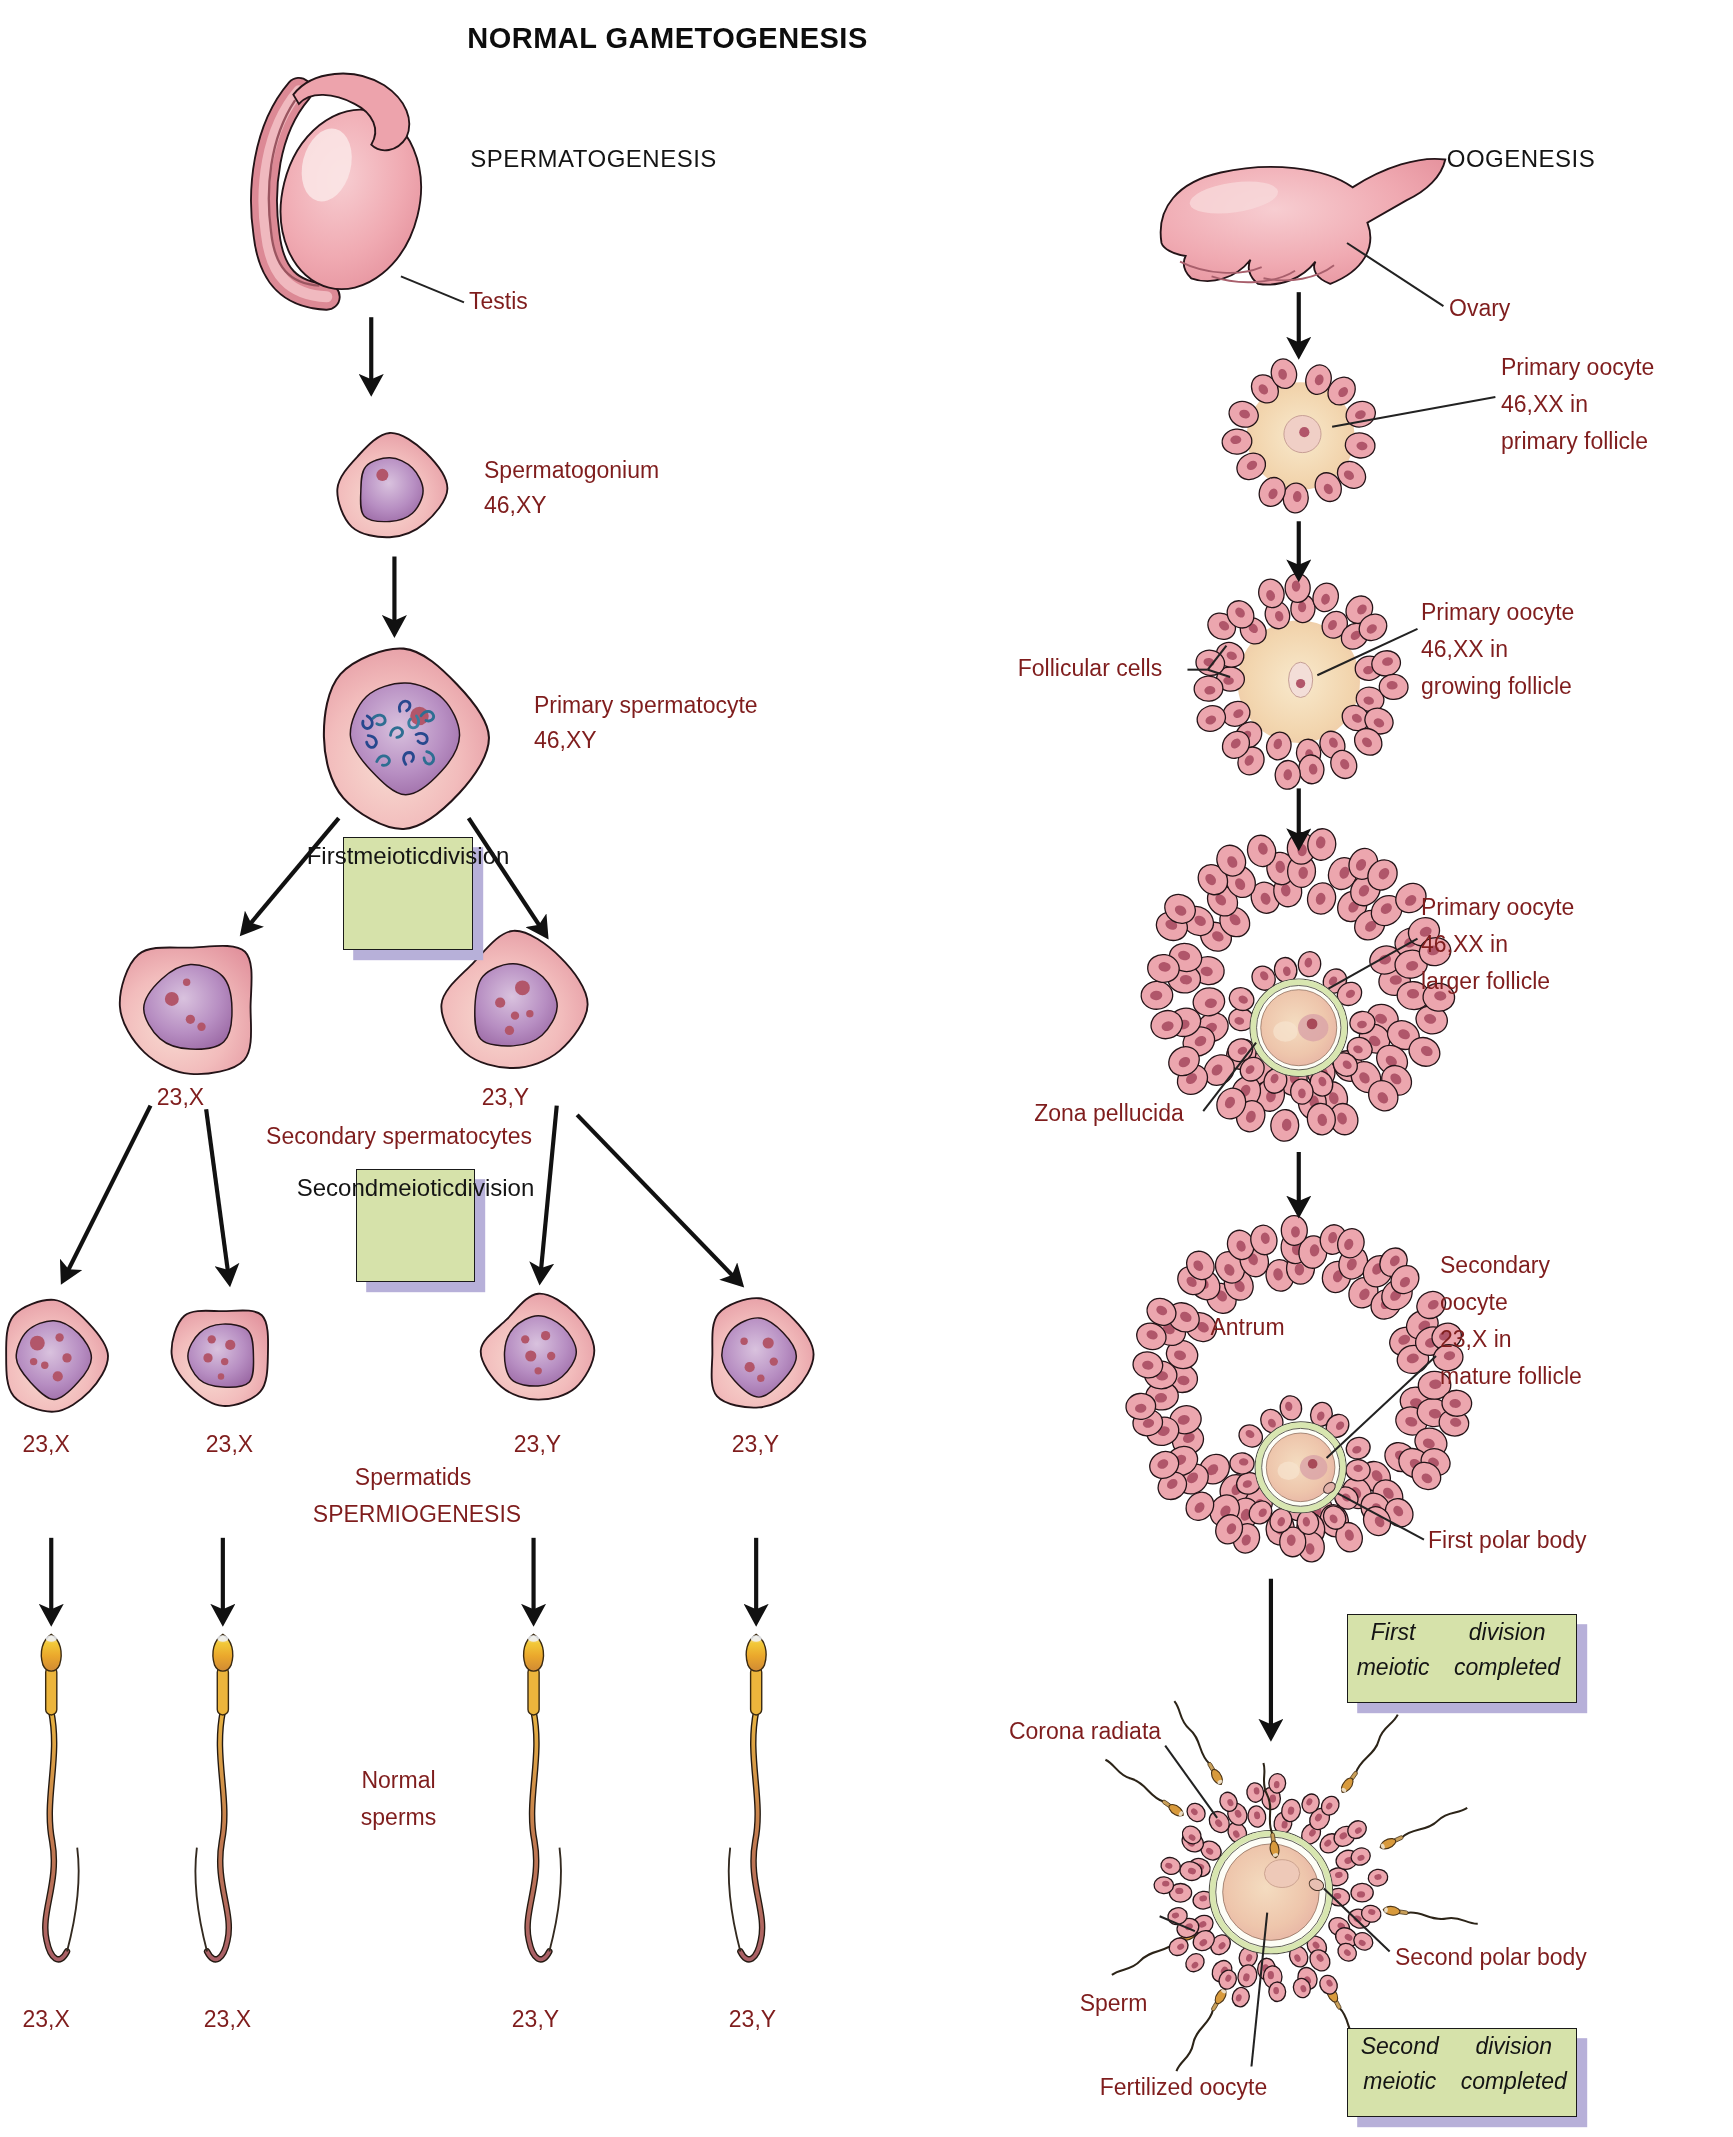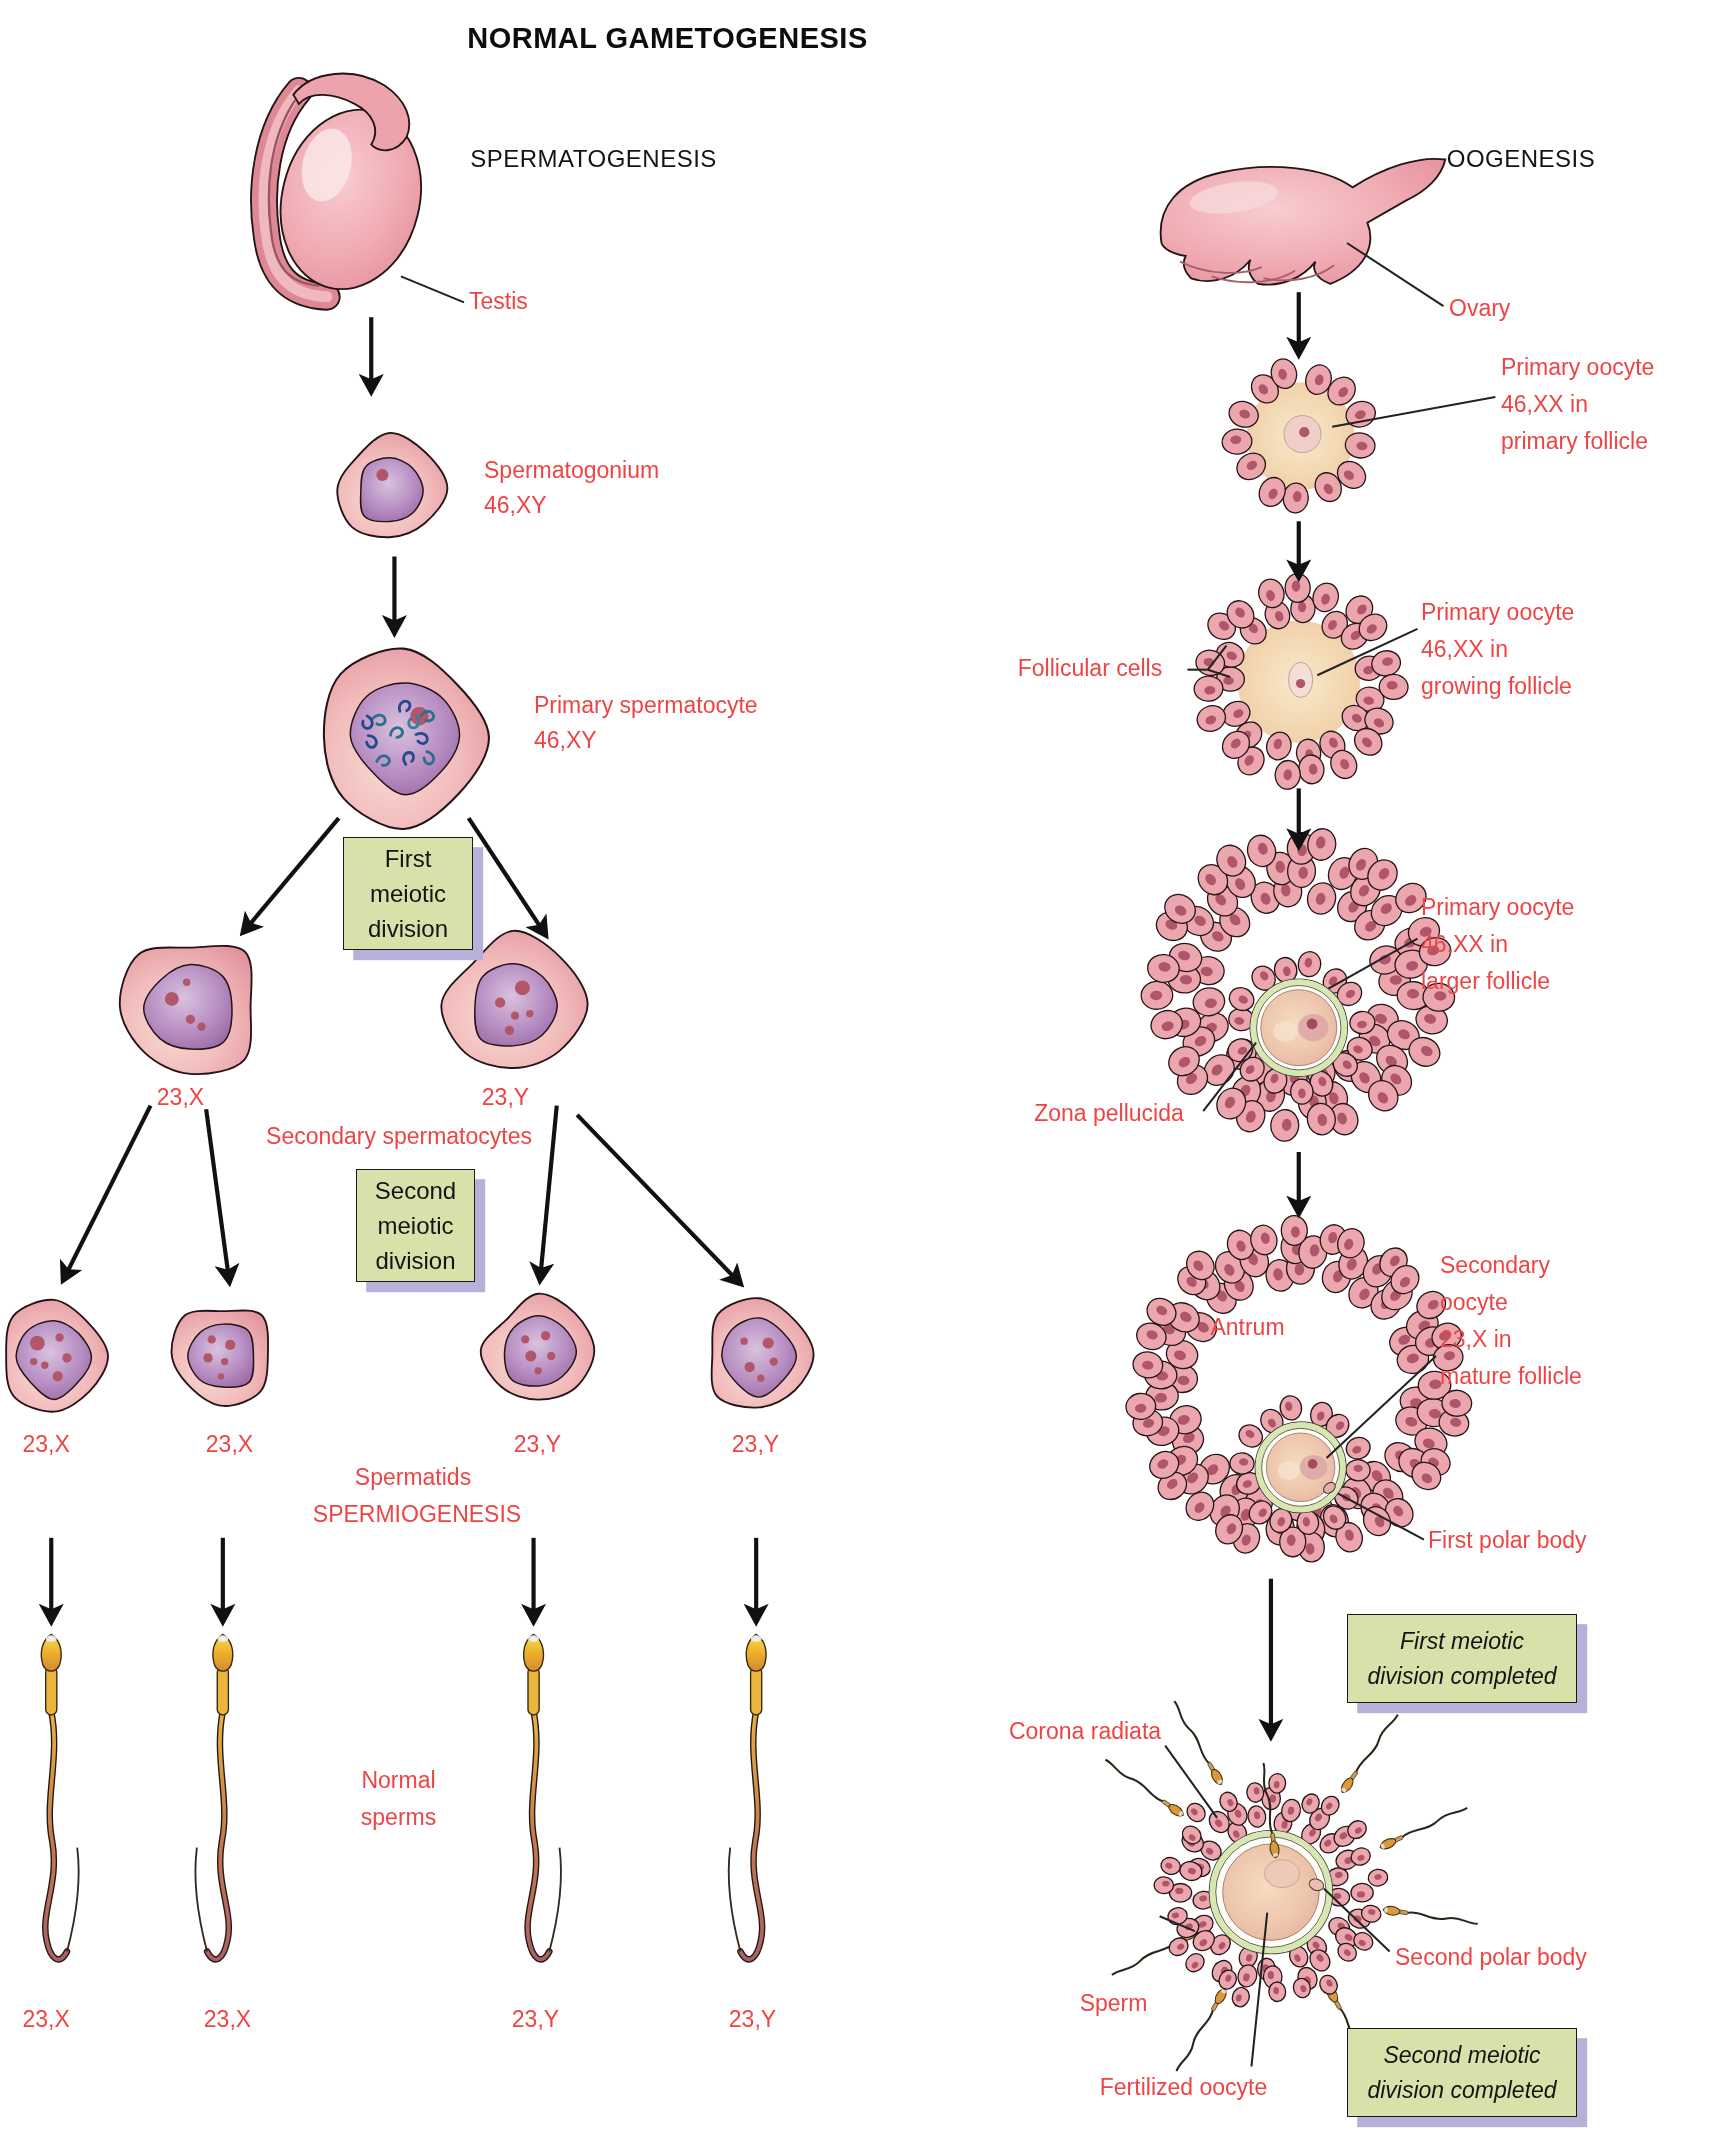--- a/index.html
+++ b/index.html
@@ -1,27 +1,27 @@
 <!DOCTYPE html>
 <html style="font-size:15px"><head>
 <meta charset="utf-8">
 <style>
   html,body{margin:0;padding:0;background:#fff;}
   #canvas{position:relative;width:1734px;height:2137px;background:#fff;overflow:hidden;
           font-family:"Liberation Sans",sans-serif;color:#111;}
   #art{position:absolute;left:0;top:0;}
-  .lbl{position:absolute;font-size:23px;line-height:35px;white-space:nowrap;color:#ef4444;}
+  .lbl{position:absolute;font-size:23px;line-height:35px;white-space:nowrap;color:#7f1d1d;}
   .lh40{line-height:37px;}
   .ctr{text-align:center;}
   .rgt{text-align:center;}
   .title{position:absolute;left:343px;top:22px;width:649px;text-align:center;
          font-size:29px;font-weight:bold;letter-spacing:0.5px;color:#0d0d0d;}
   .colhead{position:absolute;font-size:24px;letter-spacing:0.5px;color:#141414;}
   .gbox{position:absolute;background:#d6e2aa;border:1.9px solid #1a1a1a;
-        box-shadow:10.2px 10.2px 0 #b7b0d9;display:flex;flex-direction:column;
+        box-shadow:10.2px 10.2px 0 #b7b0d9;display:flex;flex-direction:row;
         justify-content:center;text-align:center;font-size:24px;line-height:35px;color:#141414;}
   .gbox.small{font-size:23px;font-style:italic;}
 </style>
 </head>
 <body>
 
 <div id="canvas">
 
   <svg id="art" width="1734" height="2137" viewBox="0 0 1869 2304">
     <defs>

